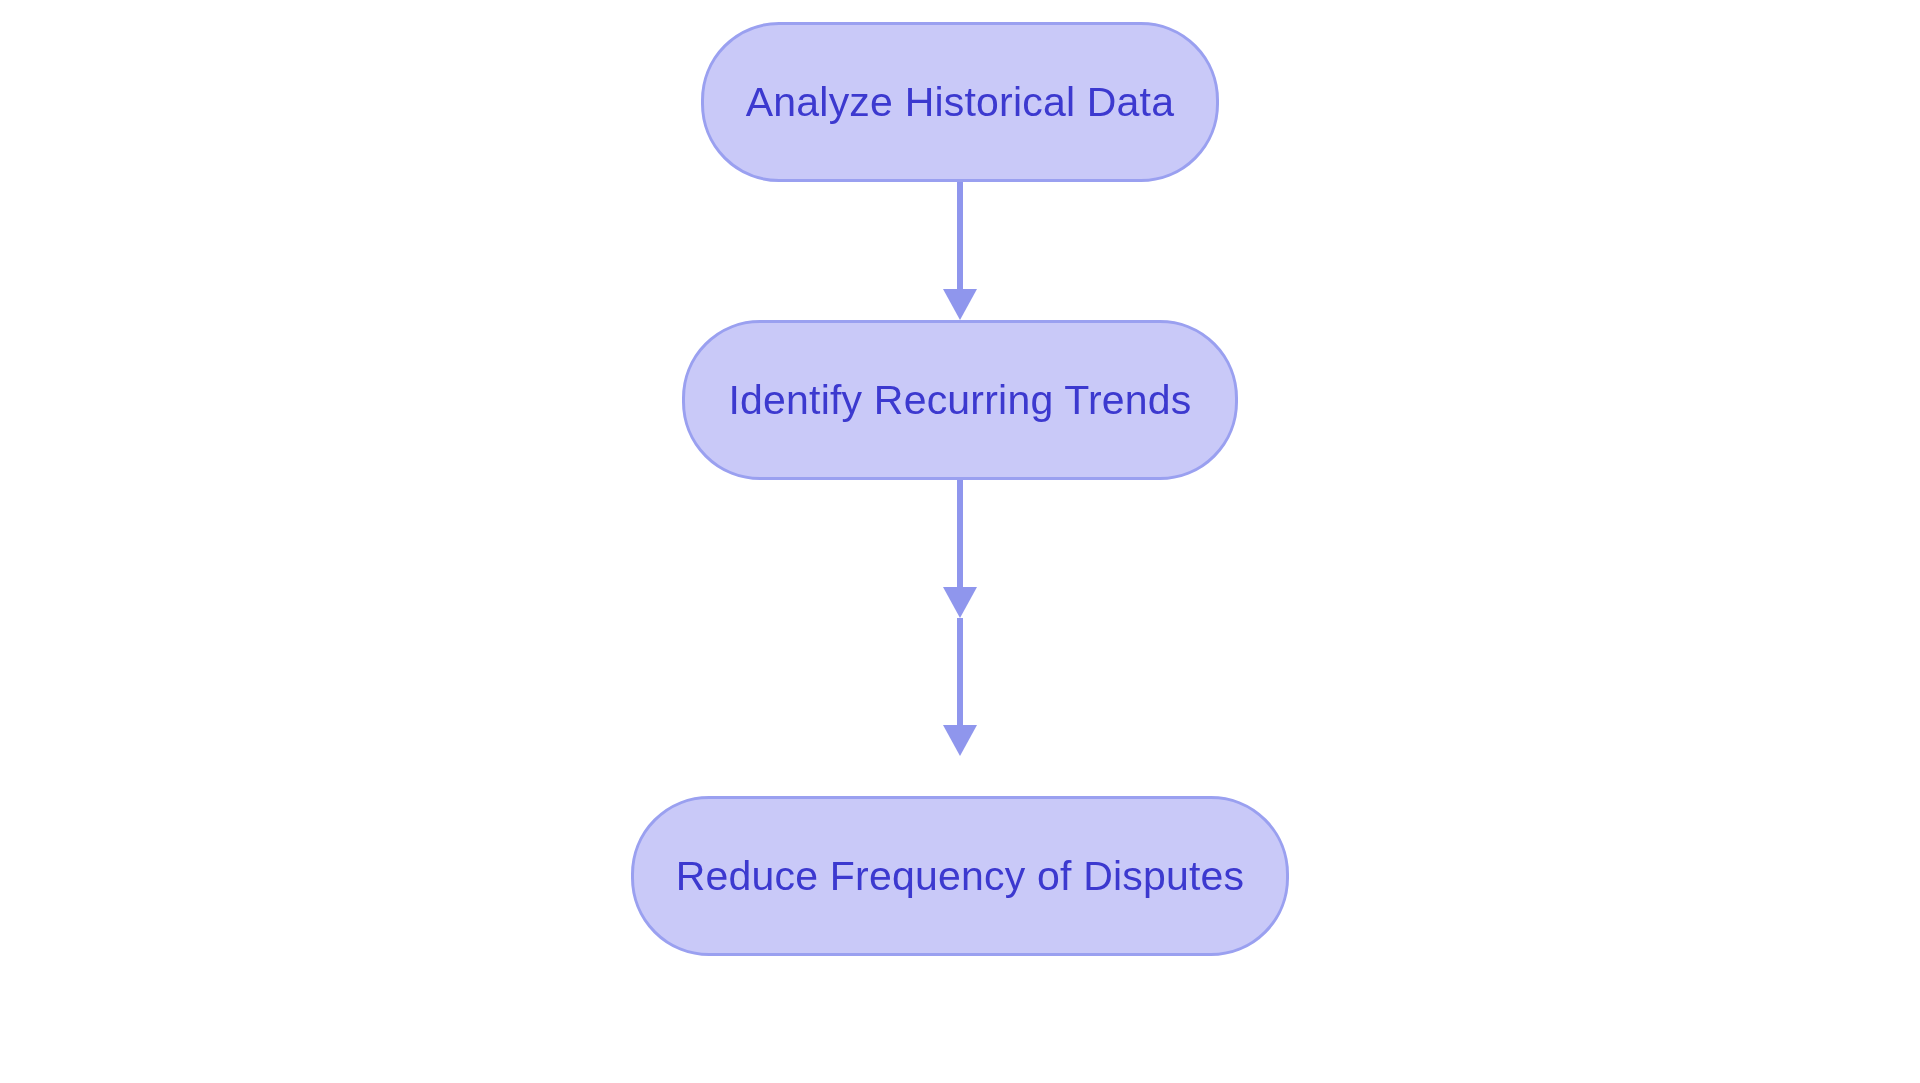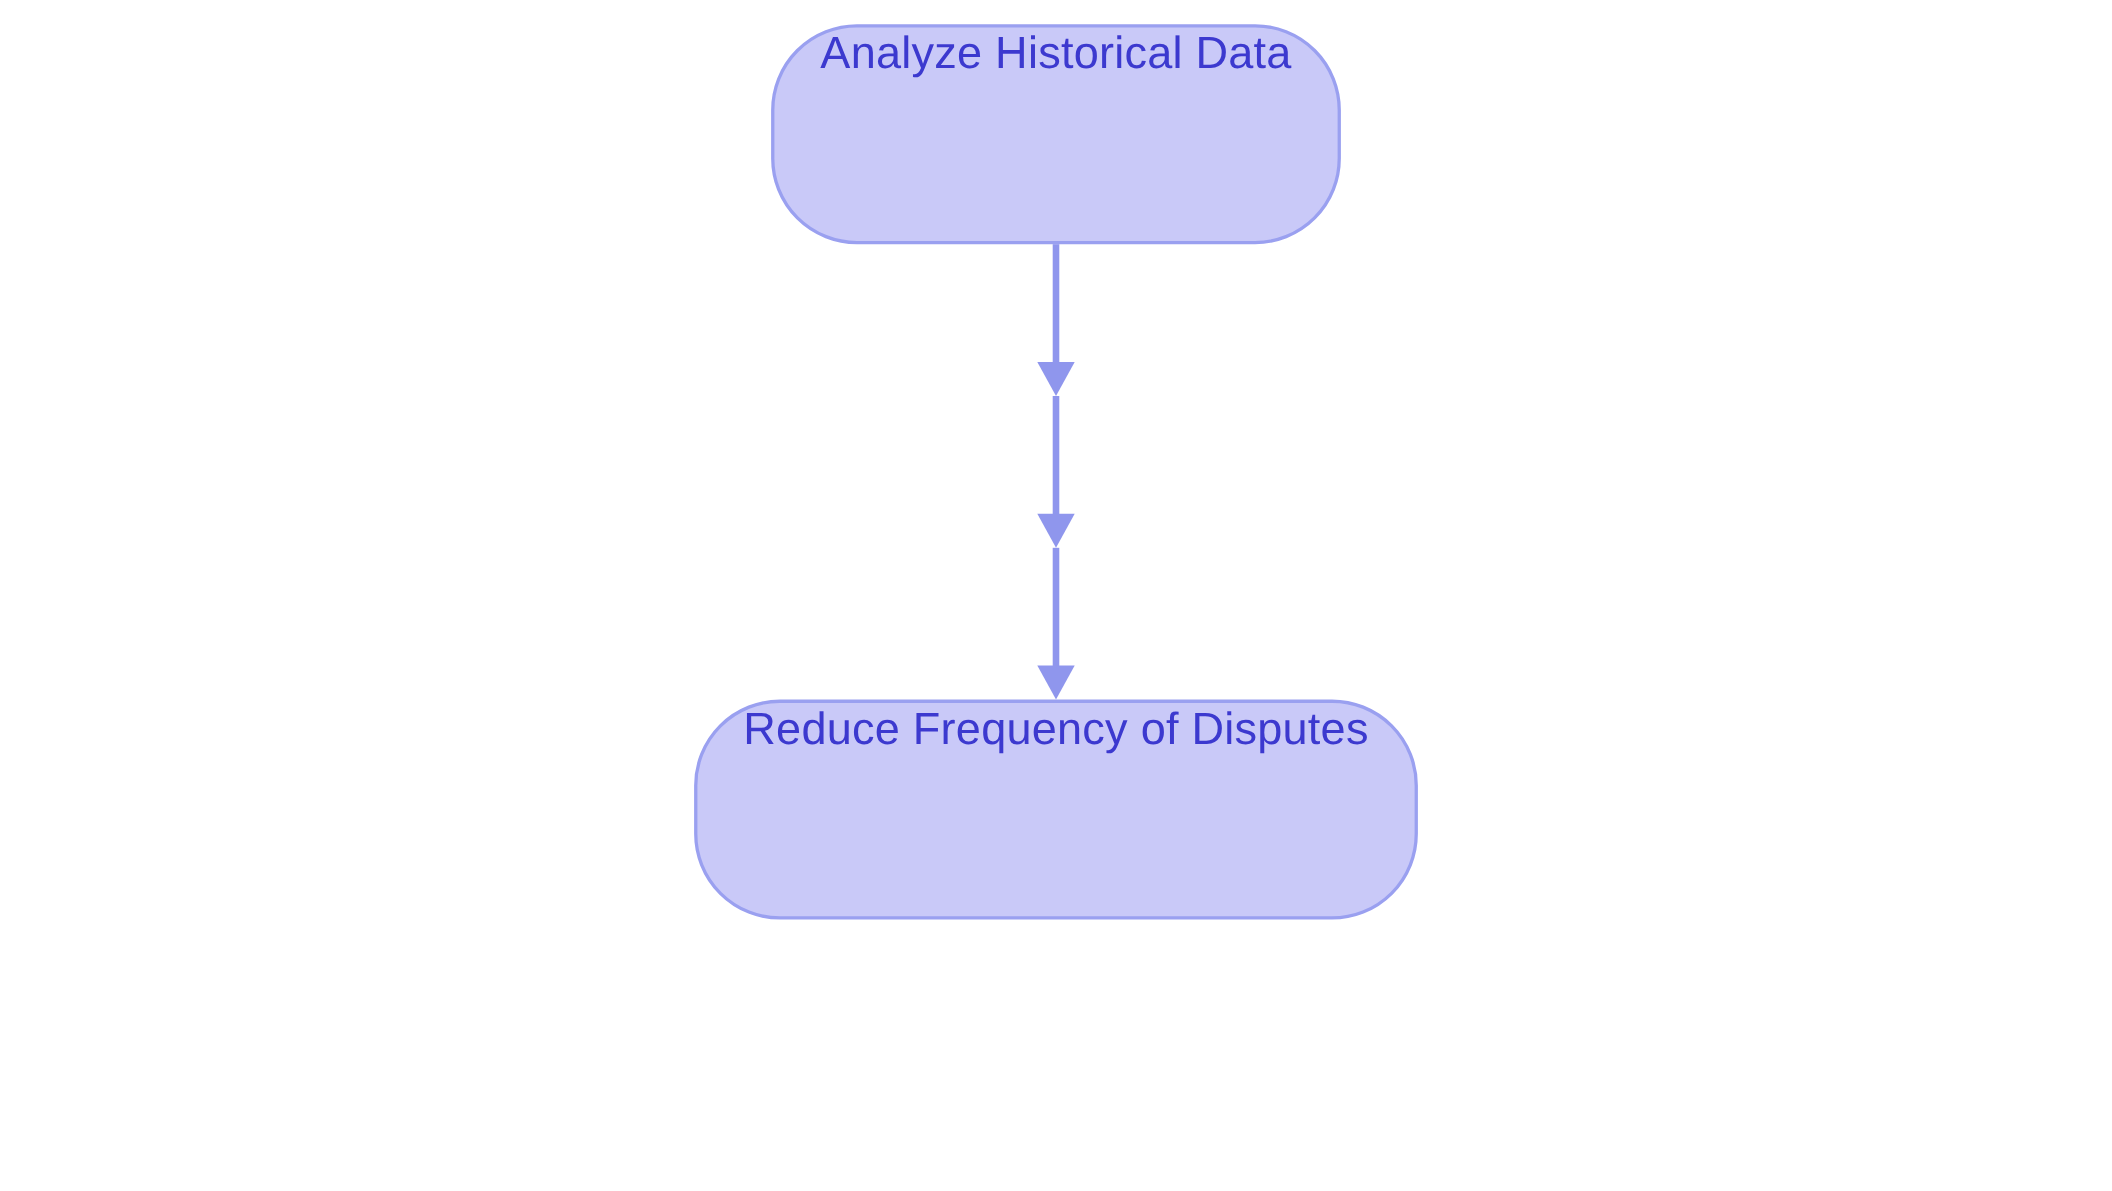--- a/index.html
+++ b/index.html
@@ -23,26 +23,26 @@
     position: absolute;
     top: 22px;
     left: 0;
     right: 0;
     display: flex;
     flex-direction: column;
     align-items: center;
   }
   .node {
     box-sizing: border-box;
-    height: 200px;
+    height: 160px;
     background: var(--node-fill, #c9c9f8);
     border: 3px solid var(--node-border, #9aa0f0);
     border-radius: 78px;
     display: flex;
-    align-items: flex-start;
+    align-items: center;
     justify-content: center;
   }
   .node-label {
     color: var(--text-color, #3c39cf);
     font-size: 41px;
     font-weight: 500;
     letter-spacing: 0.2px;
     white-space: nowrap;
   }
   .arrow {
@@ -80,30 +80,33 @@
 
     <div class="node" style="width: 518px;">
       <span class="node-label">Analyze Historical Data</span>
     </div>
 
     <div class="arrow">
       <div class="arrow-shaft"></div>
       <div class="arrow-head"></div>
     </div>
 
+    <div class="node" style="width: 556px;">
+      <span class="node-label">Identify Recurring Trends</span>
+    </div>
 
     <div class="arrow">
       <div class="arrow-shaft"></div>
       <div class="arrow-head"></div>
     </div>
 
 
     <div class="arrow">
       <div class="arrow-shaft"></div>
       <div class="arrow-head"></div>
     </div>
 
-    <div class="node" style="width: 658px;">
+    <div class="node" style="width: 658px; margin-top: 40px;">
       <span class="node-label">Reduce Frequency of Disputes</span>
     </div>
 
   </div>
 </div>
 
 </body></html>

